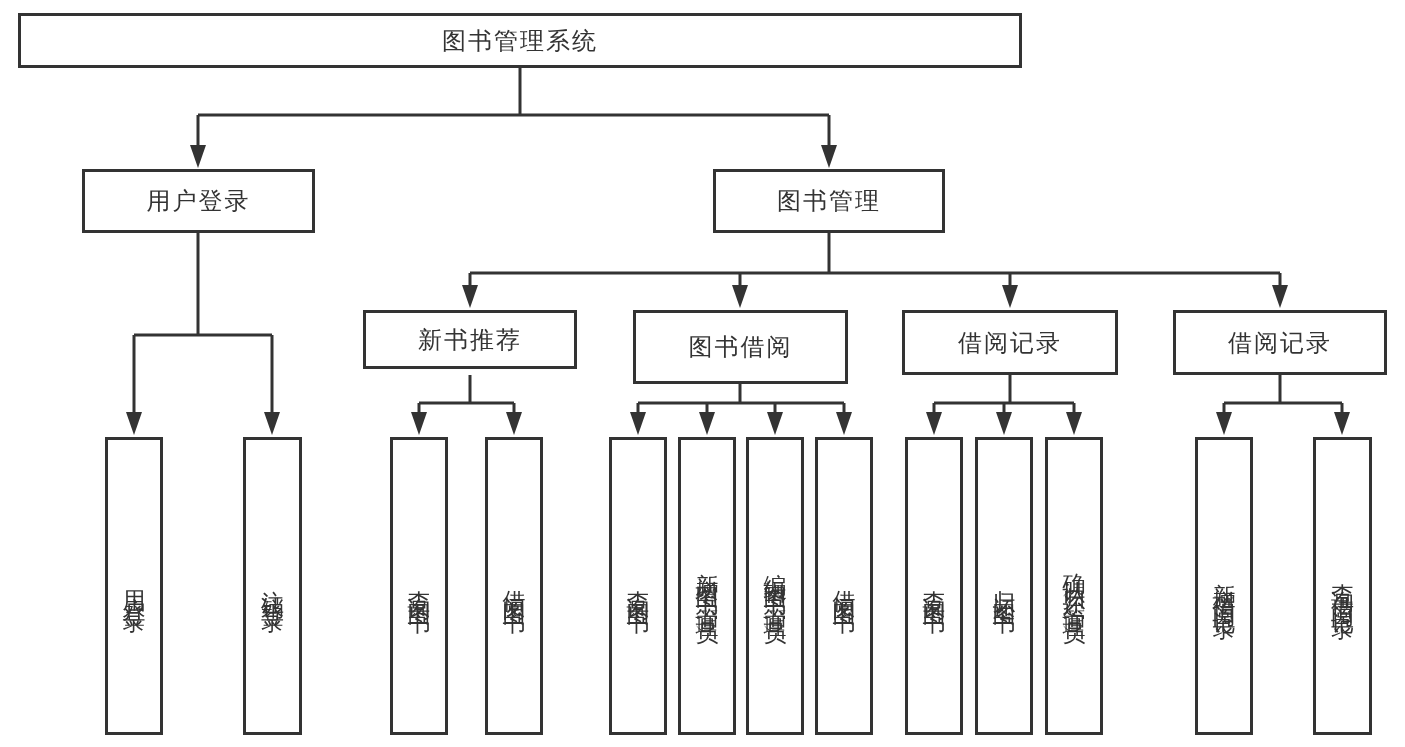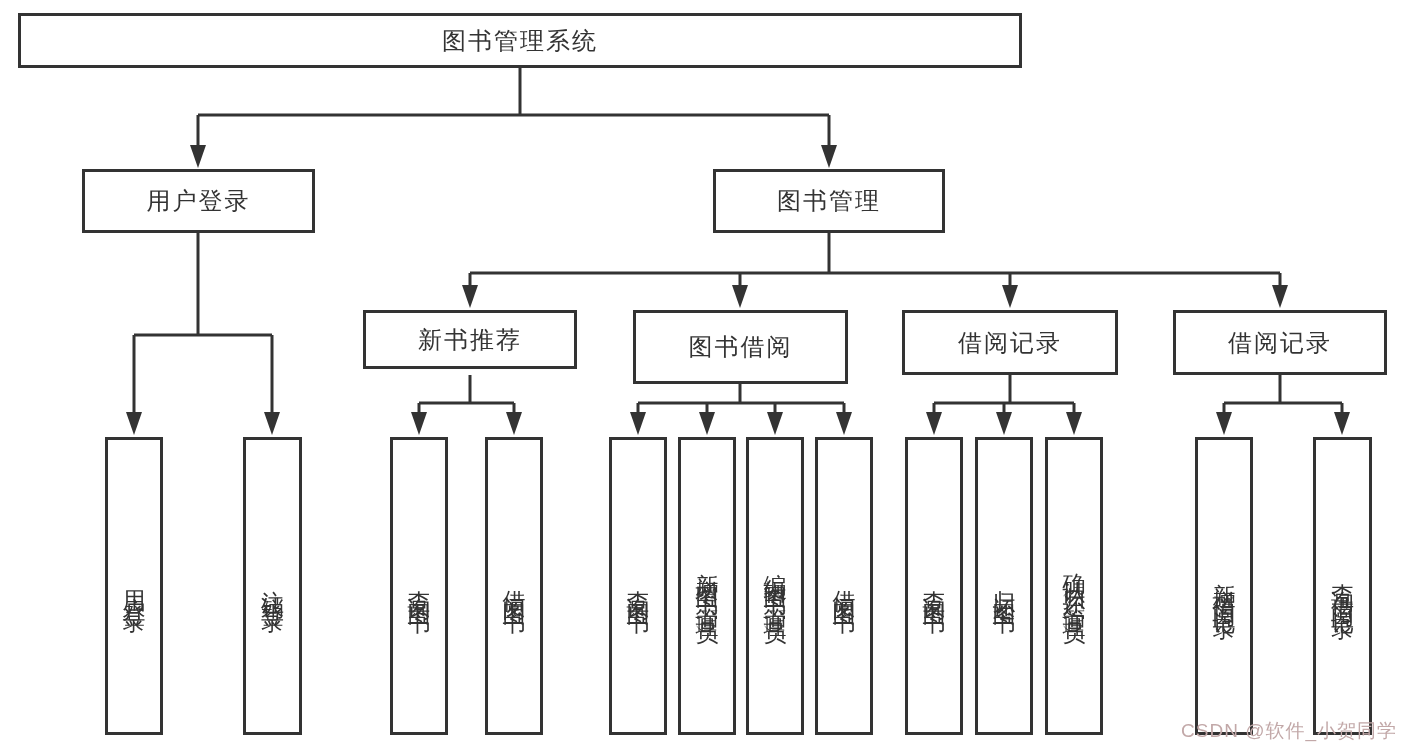--- a/index.html
+++ b/index.html
@@ -148,15 +148,14 @@
   <div class="node vnode" style="left:746px; top:437px; width:58px; height:298px;">编辑图书（管理员）</div>
   <div class="node vnode" style="left:815px; top:437px; width:58px; height:298px;">借阅图书</div>
 
   <div class="node vnode" style="left:905px; top:437px; width:58px; height:298px;">查询图书</div>
   <div class="node vnode" style="left:975px; top:437px; width:58px; height:298px;">归还图书</div>
   <div class="node vnode" style="left:1045px; top:437px; width:58px; height:298px;">确认归还（管理员）</div>
 
   <div class="node vnode" style="left:1195px; top:437px; width:58px; height:298px;">新增借阅记录</div>
   <div class="node vnode" style="left:1313px; top:437px; width:59px; height:298px;">查询借阅记录</div>
 
-  <div class="watermark">CSDN @软件_小贺同学</div>
 
 </div>
 
 </body></html>

